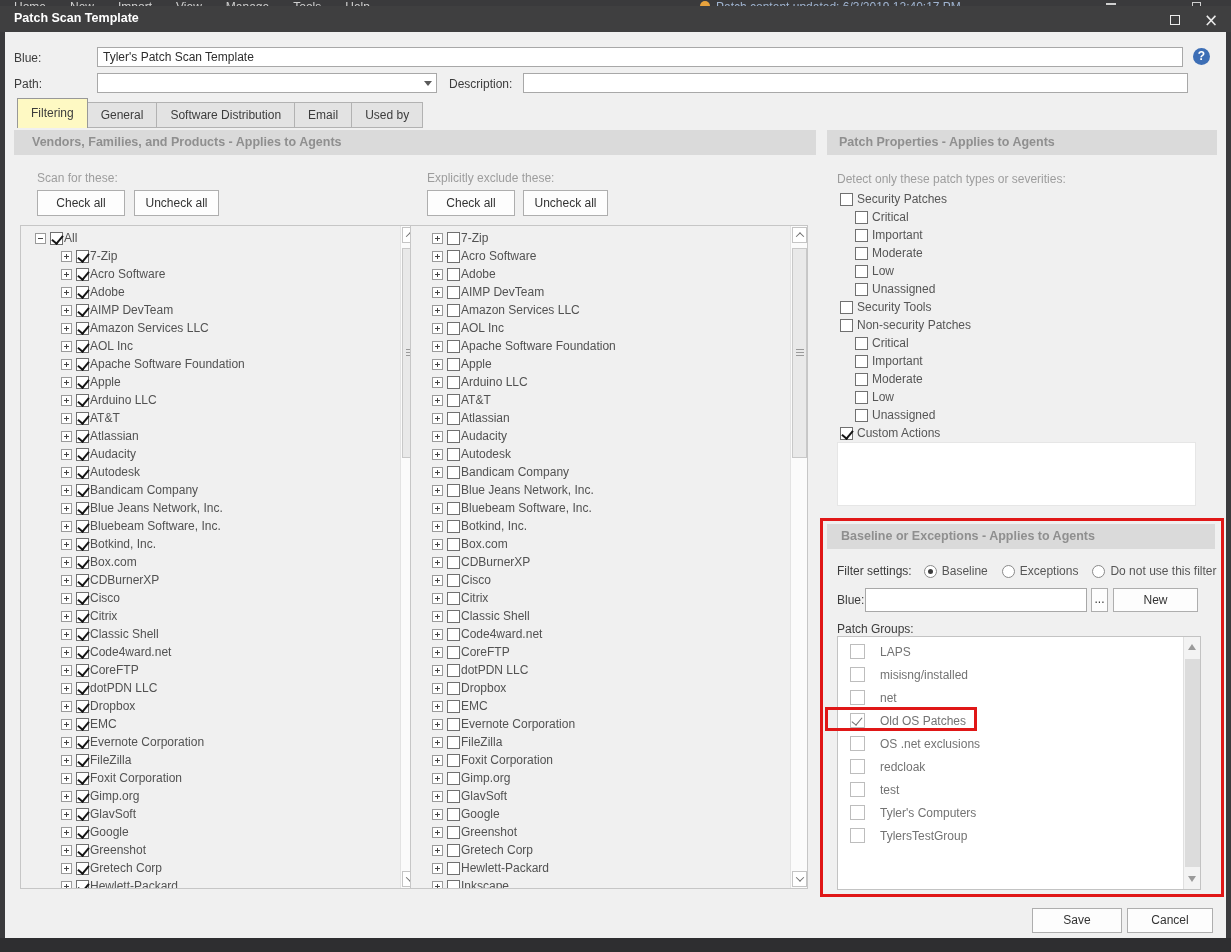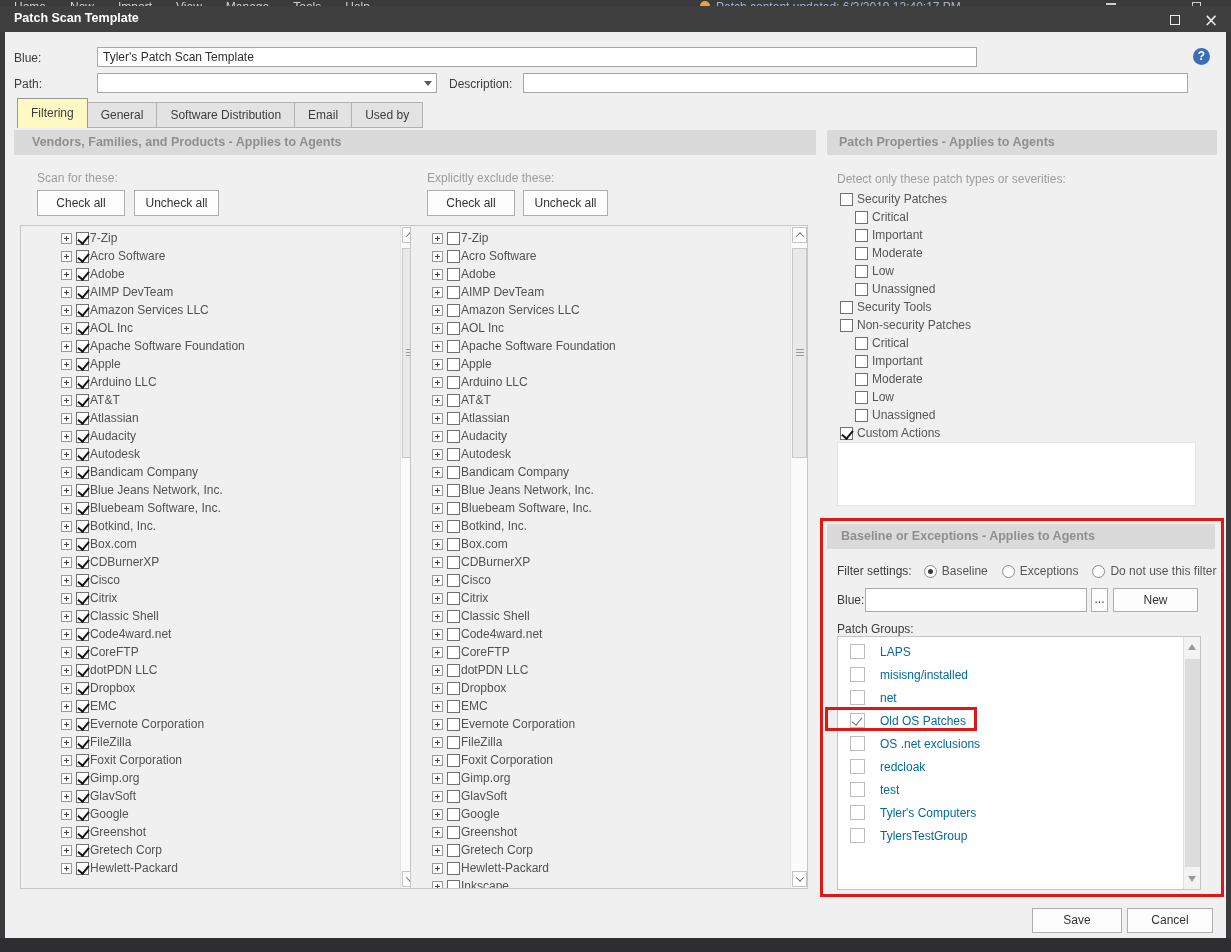--- a/index.html
+++ b/index.html
@@ -64,21 +64,21 @@
   
   .radio{width:13px;height:13px;border:1px solid #8a8a8a;border-radius:50%;background:#fff;position:relative;flex:0 0 auto;}
   .radio.selected::after{content:"";position:absolute;left:3px;top:3px;width:5px;height:5px;border-radius:50%;background:#3c3c3c;}
   .radio-item{display:flex;align-items:center;gap:5px;color:#565656;}
   
   .pg-list{position:absolute;background:#fff;border:1px solid #c3c3c3;overflow:hidden;}
   .pg-content{position:absolute;left:0;top:3px;right:18px;}
   .pg-row{display:flex;align-items:center;height:23px;padding-left:12px;}
   .pg-chk{width:15px;height:15px;border:1px solid #bdbdbd;background:#fff;position:relative;flex:0 0 auto;}
   .pg-chk.checked::after{content:"";position:absolute;left:3px;top:1px;width:5px;height:9px;border:solid #6e6e6e;border-width:0 1.5px 1.5px 0;transform:rotate(40deg);}
-  .pg-row .lbl{color:#0369a1;margin-left:15px;}
+  .pg-row .lbl{color:#737373;margin-left:15px;}
   .pg-scroll{position:absolute;top:0;right:0;bottom:0;width:17px;background:#f3f3f3;border-left:1px solid #e0e0e0;}
   .tri{width:0;height:0;position:absolute;left:4px;}
   .tri.up{border-left:4px solid transparent;border-right:4px solid transparent;border-bottom:6px solid #9a9a9a;top:7px;}
   .tri.down{border-left:4px solid transparent;border-right:4px solid transparent;border-top:6px solid #9a9a9a;bottom:7px;}
   .pg-thumb{position:absolute;left:1px;width:15px;background:#dcdcdc;}
   
   .red-box{position:absolute;border:3px solid #e01717;pointer-events:none;}
   
   .white-box{position:absolute;background:#fff;border:1px solid #e6e6e6;}
 </style>
@@ -111,21 +111,21 @@
         <span class="max-glyph"></span>
       </span>
     <span class="win-btn close">
         <span class="close-glyph">×</span>
       </span>
   </div>
 
   <div class="dialog-body">
 
     <span class="abs form-label" style="left:9px;top:19px;">Blue:</span>
-    <input class="txt-input" style="left: 92px; top: 15px; width: 880px;" value="Tyler's Patch Scan Template">
+    <input class="txt-input" style="left: 92px; top: 15px; width: 1086px;" value="Tyler's Patch Scan Template">
     <span class="help-circle" style="left:1188px;top:16px;">?</span>
 
     <span class="abs form-label" style="left:9px;top:45px;">Path:</span>
     <input class="txt-input" style="left: 92px; top: 41px; width: 340px;" value="">
     <span class="combo-arrow" style="left:419px;top:49px;"></span>
 
     <span class="abs form-label" style="left:444px;top:45px;">Description:</span>
     <input class="txt-input" style="left: 518px; top: 41px; width: 665px;" value="">
 
     <div class="tab-strip" id="tab-strip">
@@ -141,20 +141,25 @@
     <span class="abs dim-label" style="left:32px;top:139px;">Scan for these:</span>
     <div class="btn" style="left:32px;top:158px;width:88px;height:26px;line-height:24px;">Check all</div>
     <div class="btn" style="left:129px;top:158px;width:85px;height:26px;line-height:24px;">Uncheck all</div>
 
     <span class="abs dim-label" style="left:422px;top:139px;">Explicitly exclude these:</span>
     <div class="btn" style="left:422px;top:158px;width:88px;height:26px;line-height:24px;">Check all</div>
     <div class="btn" style="left:518px;top:158px;width:85px;height:26px;line-height:24px;">Uncheck all</div>
 
     <div class="tree" style="left:15px;top:193px;width:398px;height:664px;">
       <div class="tree-content" id="tree-include">
+          <div class="tree-row" style="padding-left: 14px;">
+            <span class="exp minus"></span>
+            <span class="chk checked"></span>
+            <span class="lbl">All</span>
+          </div>
           <div class="tree-row" style="padding-left: 40px;">
             <span class="exp plus"></span>
             <span class="chk checked"></span>
             <span class="lbl">7-Zip</span>
           </div>
           <div class="tree-row" style="padding-left: 40px;">
             <span class="exp plus"></span>
             <span class="chk checked"></span>
             <span class="lbl">Acro Software</span>
           </div>

